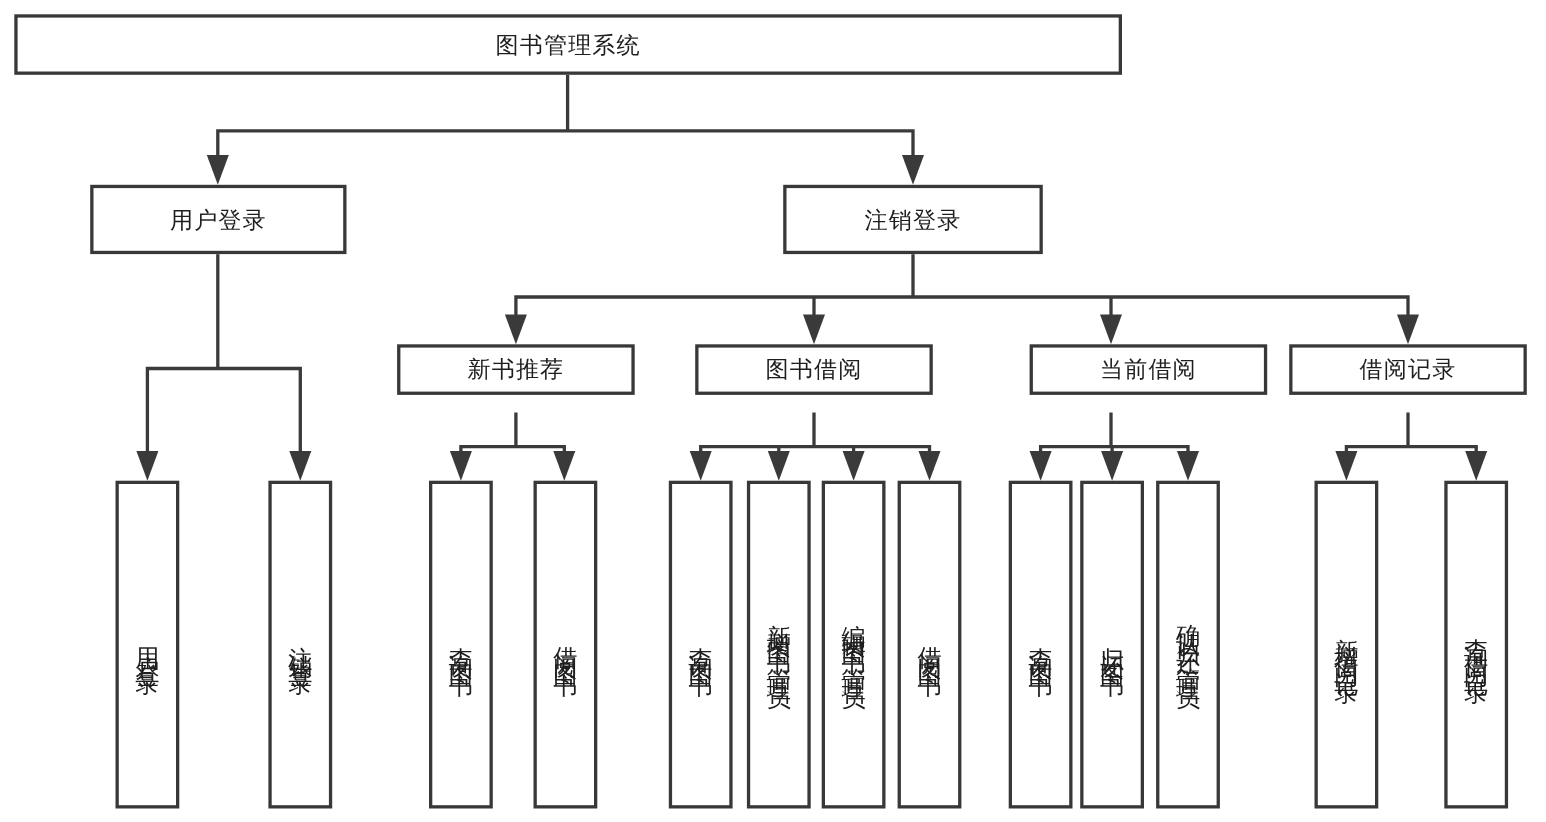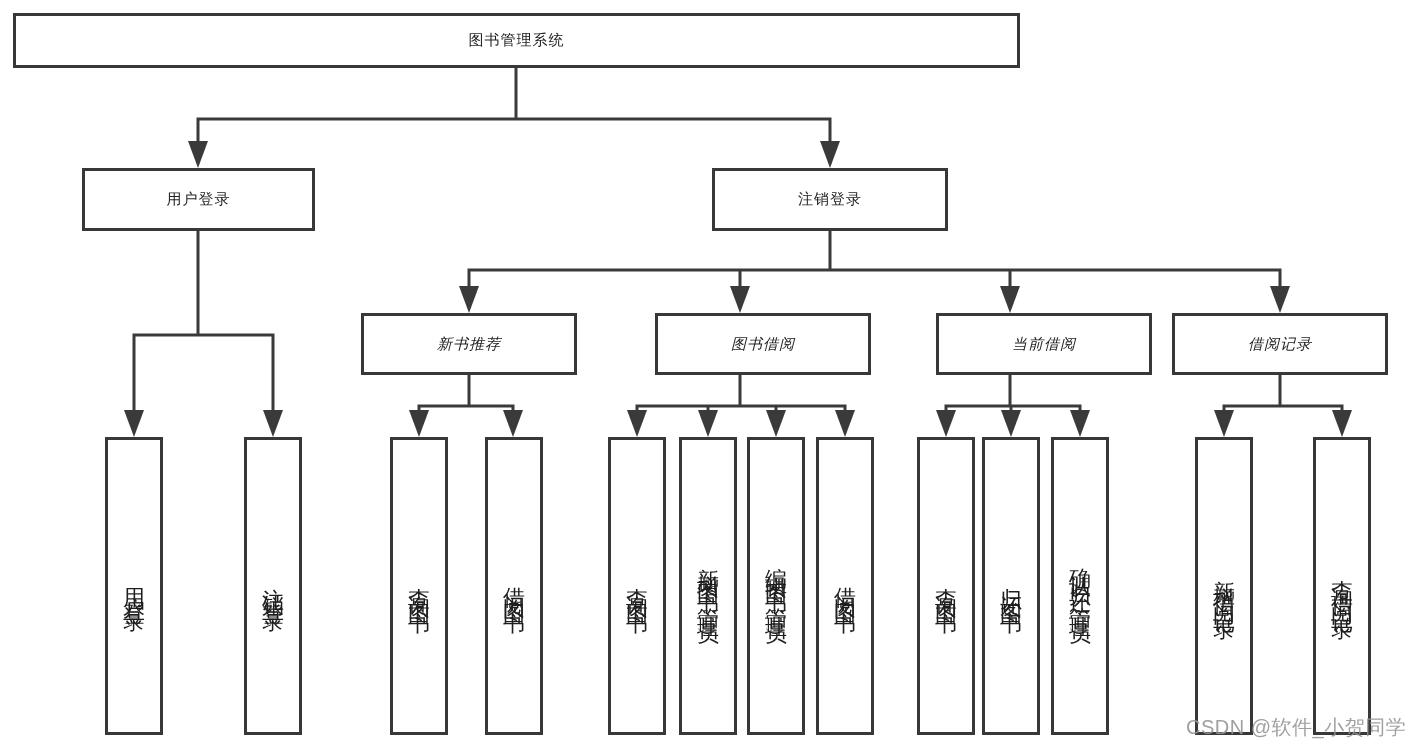--- a/index.html
+++ b/index.html
@@ -28,26 +28,26 @@
     box-sizing: border-box;
     background: #ffffff;
     border: 3px solid #383838;
     display: flex;
     align-items: center;
     justify-content: center;
     color: #1e1e1e;
     z-index: 2;
   }
   .node-h {
-    font-size: 15px;
+    font-size: 21px;
     letter-spacing: 1px;
   }
   .node-root  { left: 13px;  top: 13px;  width: 1007px; height: 55px; }
   .node-l2    { top: 168px; height: 63px; }
-  .node-l3    { top: 313px; height: 62px; font-style: italic; }
+  .node-l3    { top: 313px; height: 46px; }
   .leaf {
     position: absolute;
     top: 437px;
     height: 298px;
     width: 58px;
     box-sizing: border-box;
     background: #ffffff;
     border: 3px solid #383838;
     display: flex;
     align-items: center;
@@ -152,21 +152,21 @@
   <div class="node node-h node-l2" style="left:82px; width:233px;">
     <span>用户登录</span>
   </div>
   <div class="node node-h node-l2" style="left:712px; width:236px;">
     <span>注销登录</span>
   </div>
 
   <div class="node node-h node-l3" style="left:361px; width:216px;">
     <span>新书推荐</span>
   </div>
-  <div class="node node-h node-l3" style="left:632px; width:216px;margin-left:23px;">
+  <div class="node node-h node-l3" style="left:632px; width:216px;">
     <span>图书借阅</span>
   </div>
   <div class="node node-h node-l3" style="left:902px; width:216px;margin-left:34px;">
     <span>当前借阅</span>
   </div>
   <div class="node node-h node-l3" style="left:1172px; width:216px;">
     <span>借阅记录</span>
   </div>
 
   <div class="leaf" style="left:105px;">
@@ -202,15 +202,14 @@
   <div class="leaf" style="left:1051px;">
     <span class="leaf-label">确认归还（管理员）</span>
   </div>
   <div class="leaf" style="left:1195px;">
     <span class="leaf-label">新增借阅记录</span>
   </div>
   <div class="leaf" style="left:1313px;">
     <span class="leaf-label">查询借阅记录</span>
   </div>
 
-  <div class="watermark">CSDN @软件_小贺同学</div>
 
 </div>
 
 </body></html>

